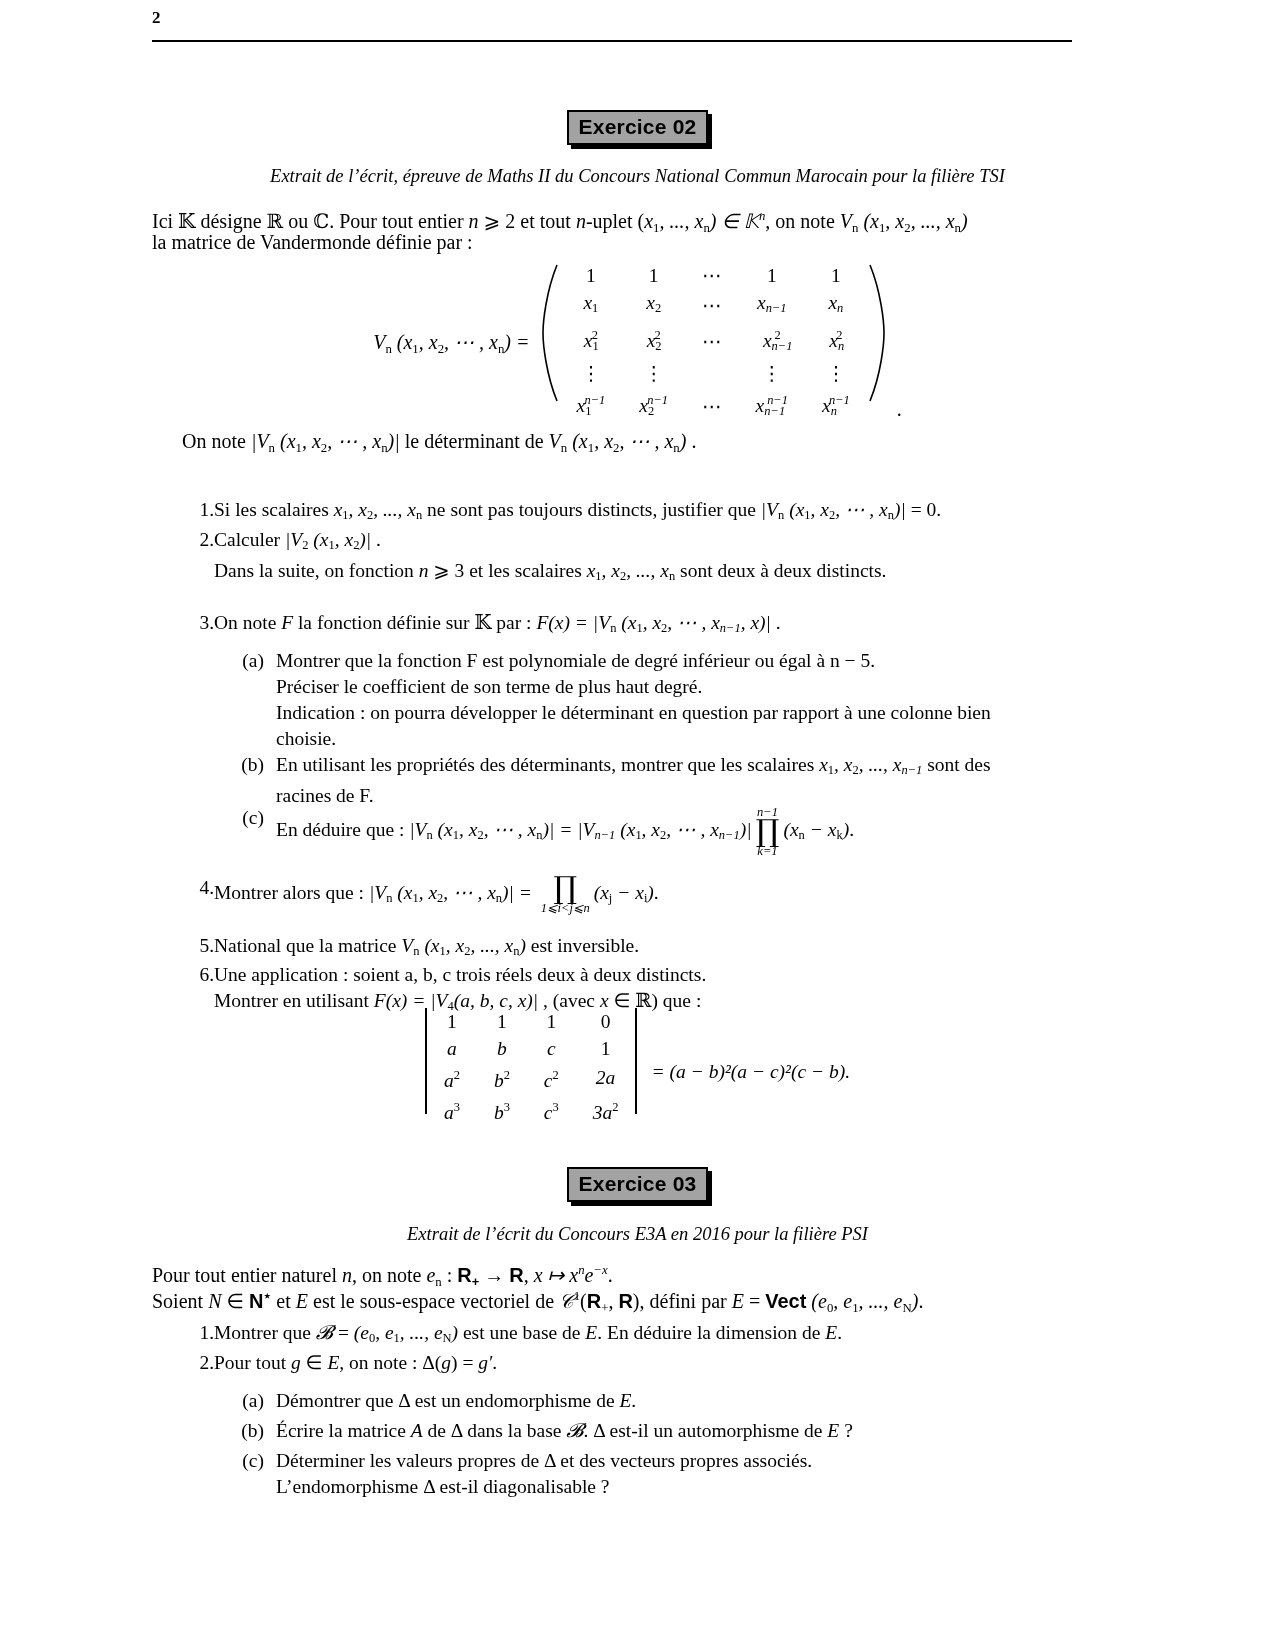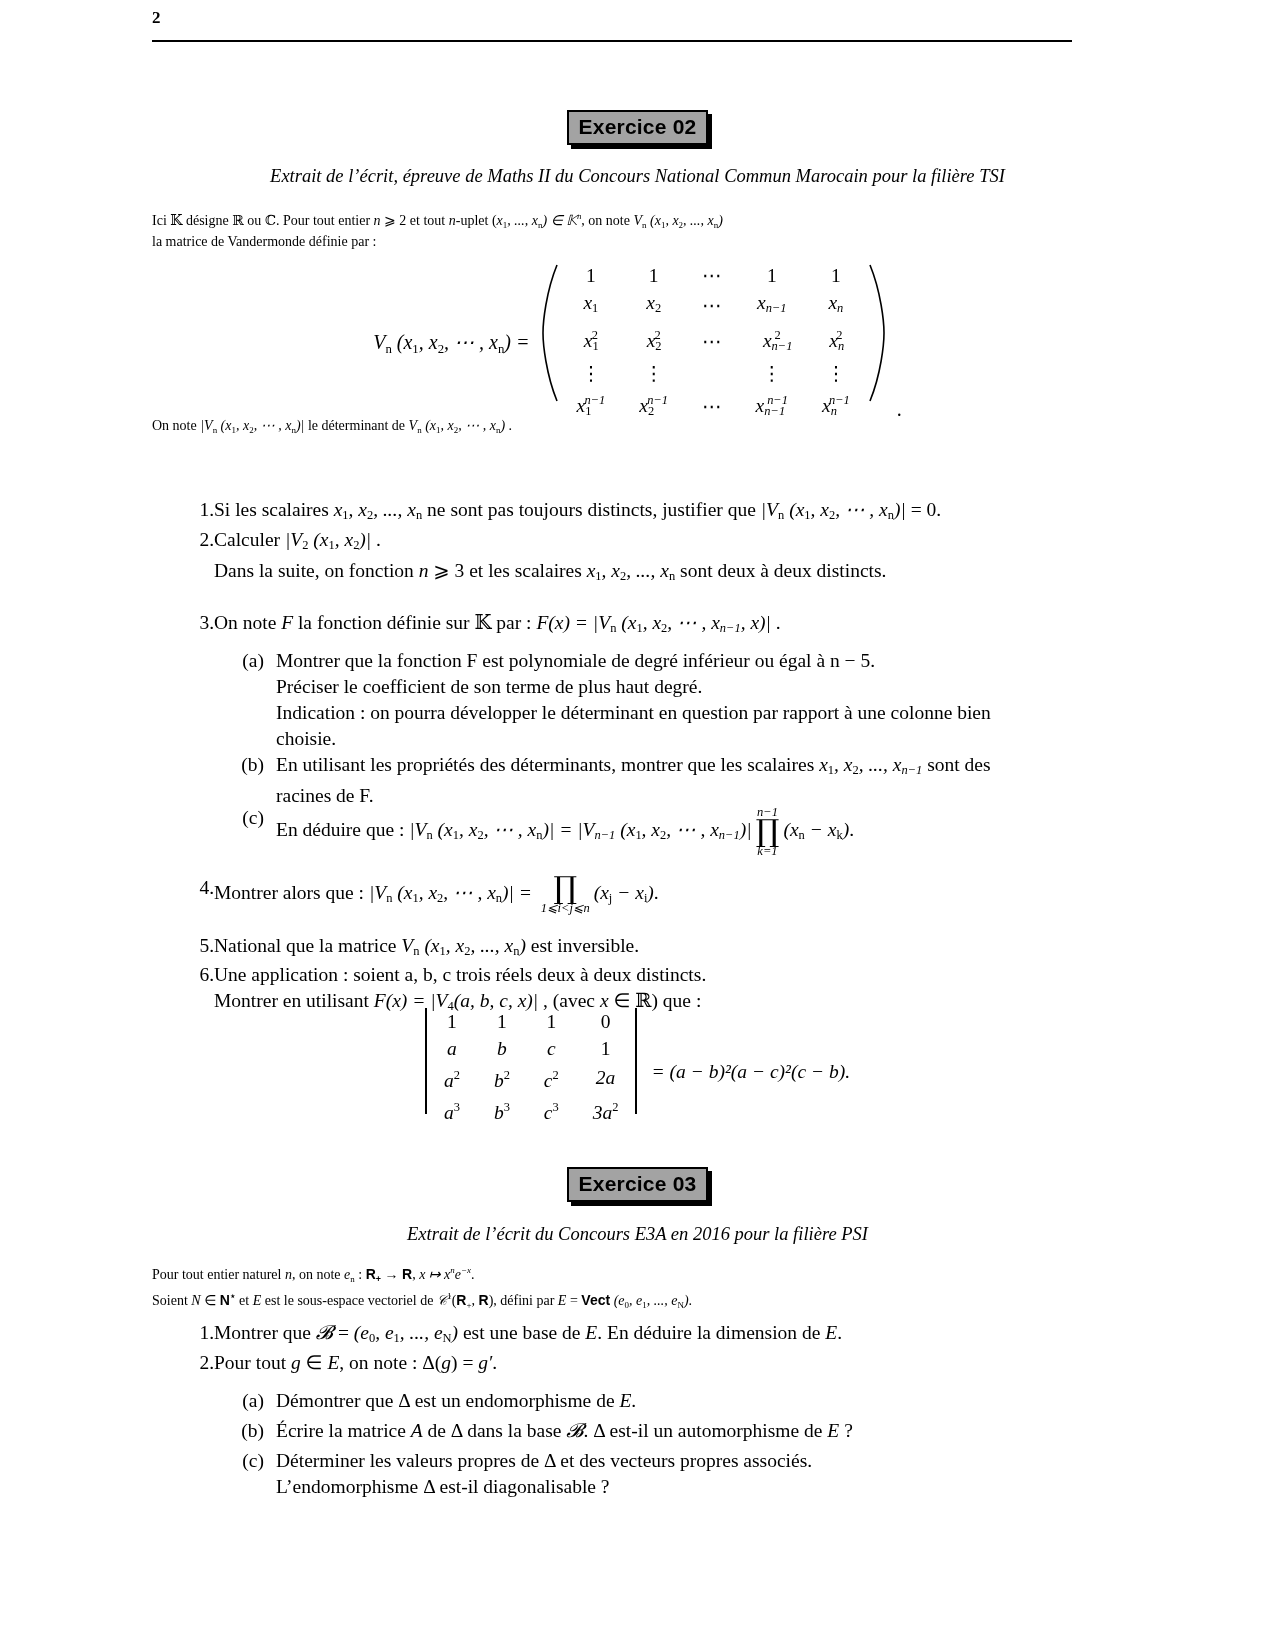--- a/index.html
+++ b/index.html
@@ -26,21 +26,21 @@
     font-size:21px;
     letter-spacing:0.2px;
     padding:3px 10px 4px 10px;
     border:2.2px solid #000;
     box-shadow:4px 4px 0 0 #000;
     background:#a3a3a3;
     line-height:24px;
   }
 
   
-  .blk { position:absolute; font-size:14px; line-height:26px; }
+  .blk { position:absolute; font-size:20px; line-height:26px; }
   .src { font-style:italic; font-size:18.5px; text-align:center; width:100%; }
   .para { left:152px; width:922px; text-align:justify; }
   i.m, .mi { font-style:italic; font-family:"Liberation Serif", serif; }
   .bb { font-family:"DejaVu Serif", serif; } 
   b.bold { font-weight:normal; }
   .sf { font-family:"Liberation Sans", sans-serif; font-weight:bold; }
 
   sup.sp { font-size:0.64em; vertical-align:super; font-style:italic; }
   sub.sb { font-size:0.64em; vertical-align:-0.28em; font-style:italic; }
   sup.spn { font-size:0.64em; vertical-align:super; font-style:normal; }
@@ -151,21 +151,21 @@
         </table>
       <span class="pright" style="height:142px;">
         <svg width="22" height="142" viewBox="0 0 22 142">
             <path d="M3 3 C14 30, 17 60, 17 71 C17 82, 14 112, 3 139" stroke="#000" stroke-width="1.6" fill="none"></path>
           </svg>
       </span>
     </span>
     <span style="font-size:20px; margin-left:8px; align-self:flex-end; padding-bottom:4px;">.</span>
   </div>
 
-  <div class="blk para" style="top:413px;">
+  <div class="blk para" style="top:428px;margin-left:30px;">
     <span>On note </span><span class="mi nowrap">|V<sub class="sbn">n</sub> (x<sub class="sbn">1</sub>, x<sub class="sbn">2</sub>, ⋯ , x<sub class="sbn">n</sub>)|</span><span> le déterminant de </span><span class="mi nowrap">V<sub class="sbn">n</sub> (x<sub class="sbn">1</sub>, x<sub class="sbn">2</sub>, ⋯ , x<sub class="sbn">n</sub>)</span><span> .</span>
   </div>
 
   <div class="enum" style="left:178px; top:497px; width:900px;">
     <div class="item">
       <span class="num">1.</span>
       <div class="body">
         <span>Si les scalaires </span><span class="mi nowrap">x<sub class="sbn">1</sub>, x<sub class="sbn">2</sub>, ..., x<sub class="sbn">n</sub></span><span> ne sont pas toujours distincts, justifier que </span><span class="mi nowrap">|V<sub class="sbn">n</sub> (x<sub class="sbn">1</sub>, x<sub class="sbn">2</sub>, ⋯ , x<sub class="sbn">n</sub>)|</span><span> = 0.</span>
       </div>
     </div>

